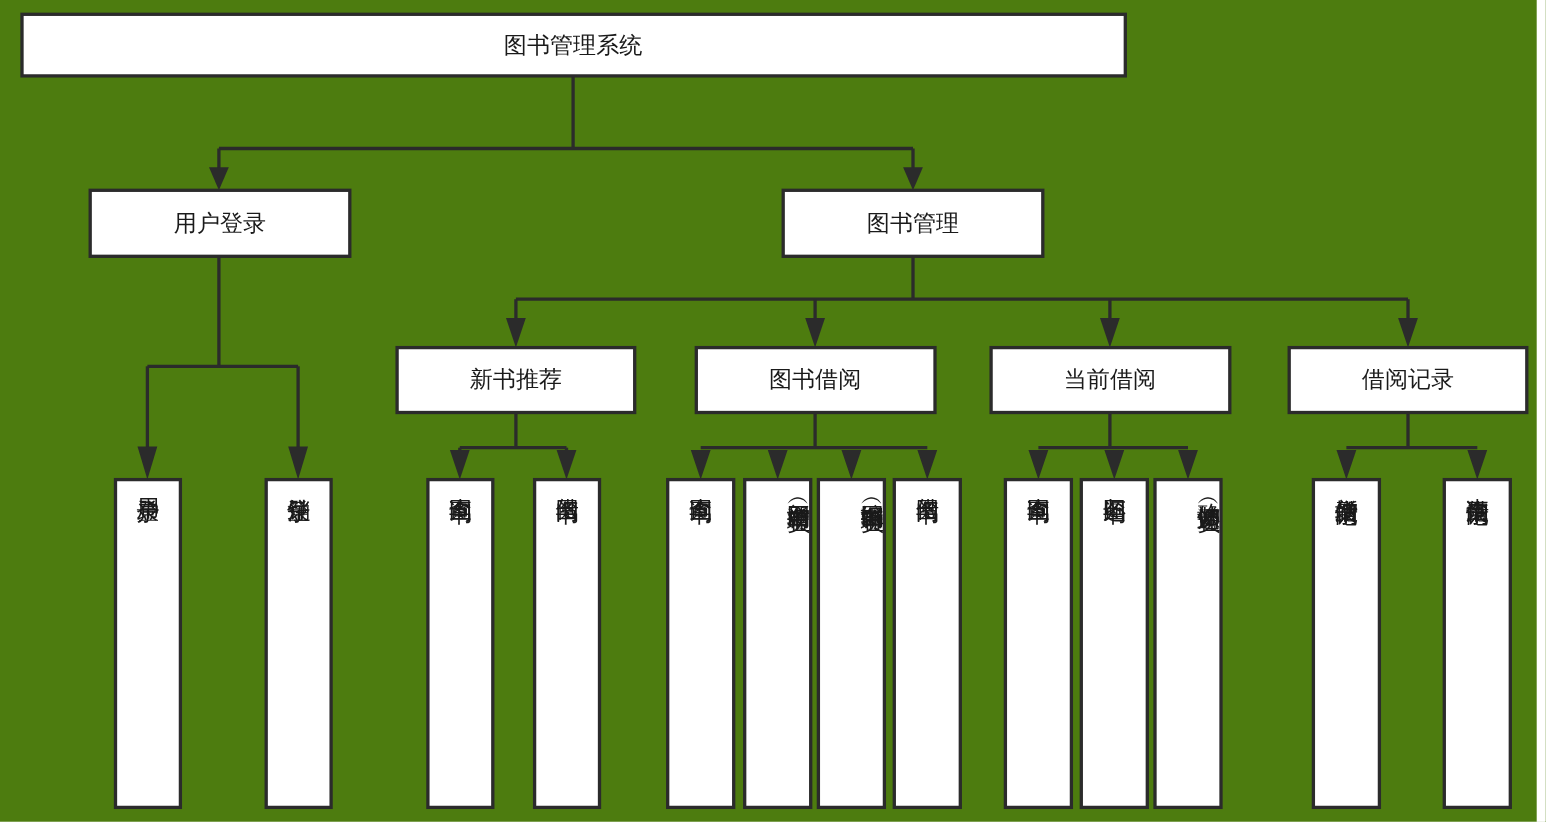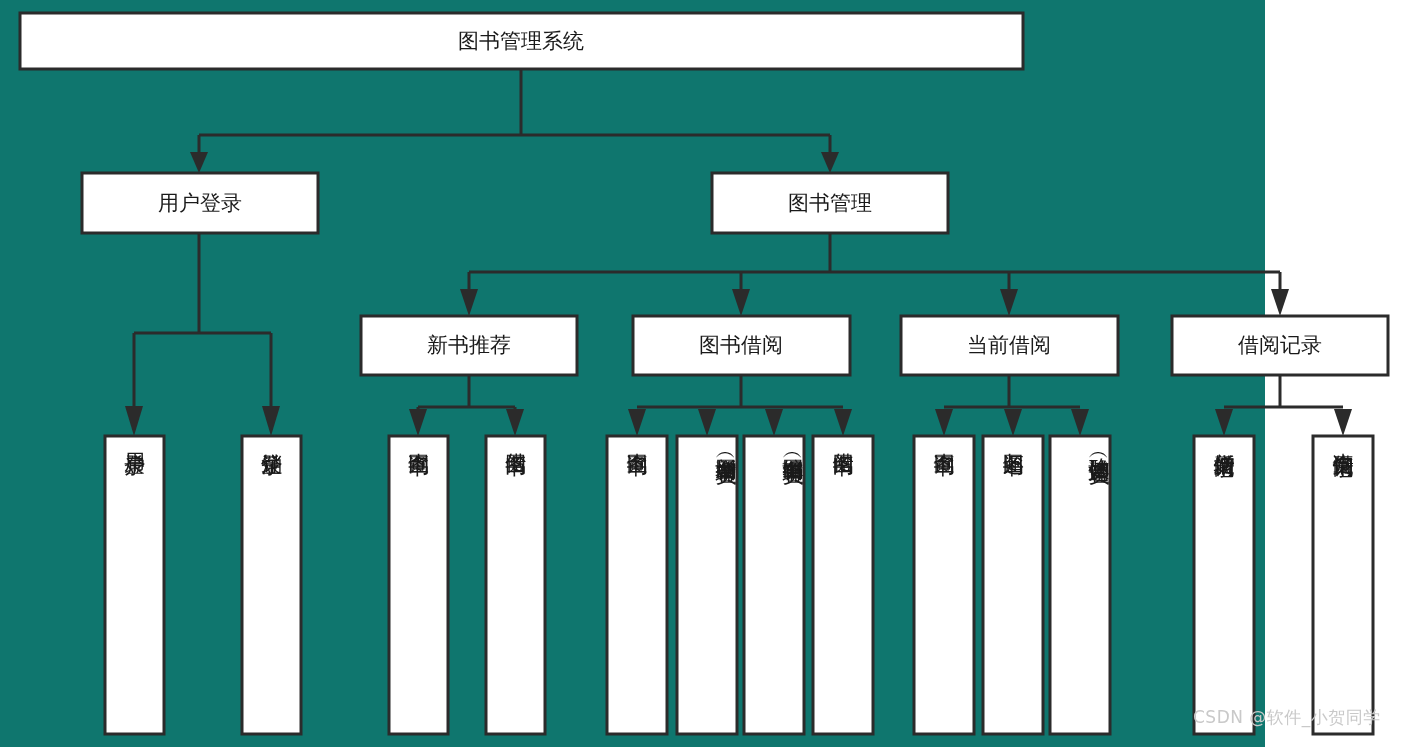--- a/index.html
+++ b/index.html
@@ -8,23 +8,23 @@
     background: #ffffff;
   }
   body {
     width: 1405px;
     height: 747px;
     overflow: hidden;
     font-family: "DejaVu Sans", "Liberation Sans", sans-serif;
   }
   #diagram-root {
     position: relative;
-    width: 1265px;
+    width: 1397px;
     height: 747px;
-    background: #0f766e;
+    background: #4d7c0f;
     text-decoration: underline;
   }
   svg#tree-svg {
     position: absolute;
     left: 0;
     top: 0;
     width: 1405px;
     height: 747px;
     display: block;
   }
@@ -203,15 +203,14 @@
   <div class="vlabel center-v" style="left:607px; top:436px; width:60px; height:298px;">查询图书</div>
   <div class="vlabel" style="left:677px; top:441px; width:60px; height:293px;">新增图书（管理员）</div>
   <div class="vlabel" style="left:744px; top:441px; width:60px; height:293px;">编辑图书（管理员）</div>
   <div class="vlabel center-v" style="left:813px; top:436px; width:60px; height:298px;">借阅图书</div>
   <div class="vlabel center-v" style="left:914px; top:436px; width:60px; height:298px;">查询图书</div>
   <div class="vlabel center-v" style="left:983px; top:436px; width:60px; height:298px;">归还图书</div>
   <div class="vlabel" style="left:1050px; top:441px; width:60px; height:293px;">确认归还（管理员）</div>
   <div class="vlabel center-v" style="left:1194px; top:436px; width:60px; height:298px;">新增借阅记录</div>
   <div class="vlabel center-v" style="left:1313px; top:436px; width:60px; height:298px;">查询借阅记录</div>
 
-  <div id="watermark" style="left:1193px; top:706px;">CSDN @软件_小贺同学</div>
 
 </div>
 
 </body></html>

